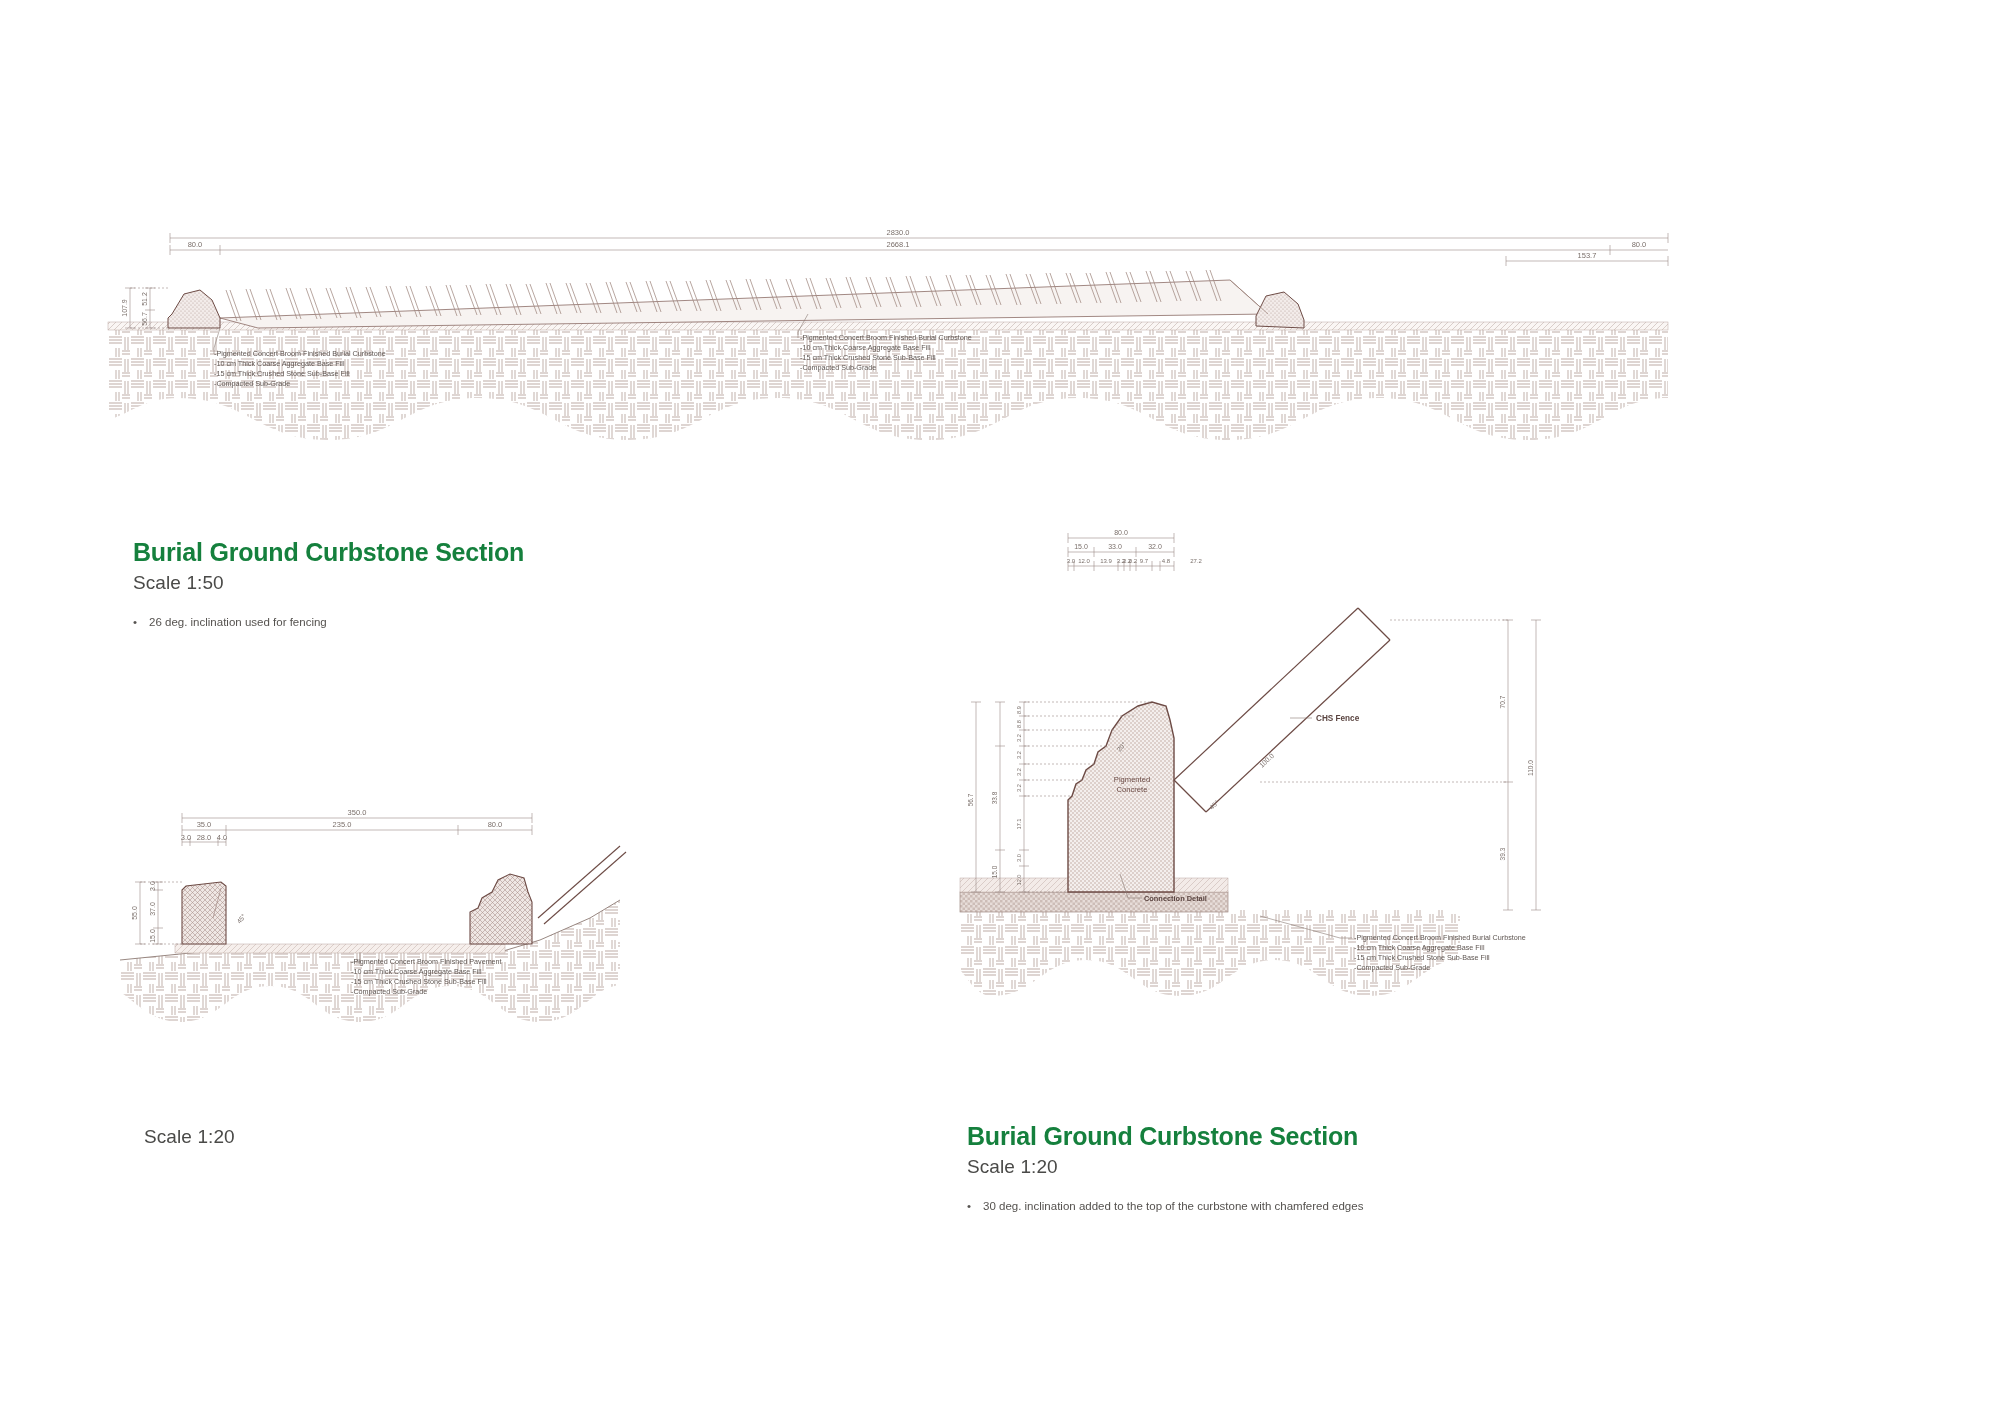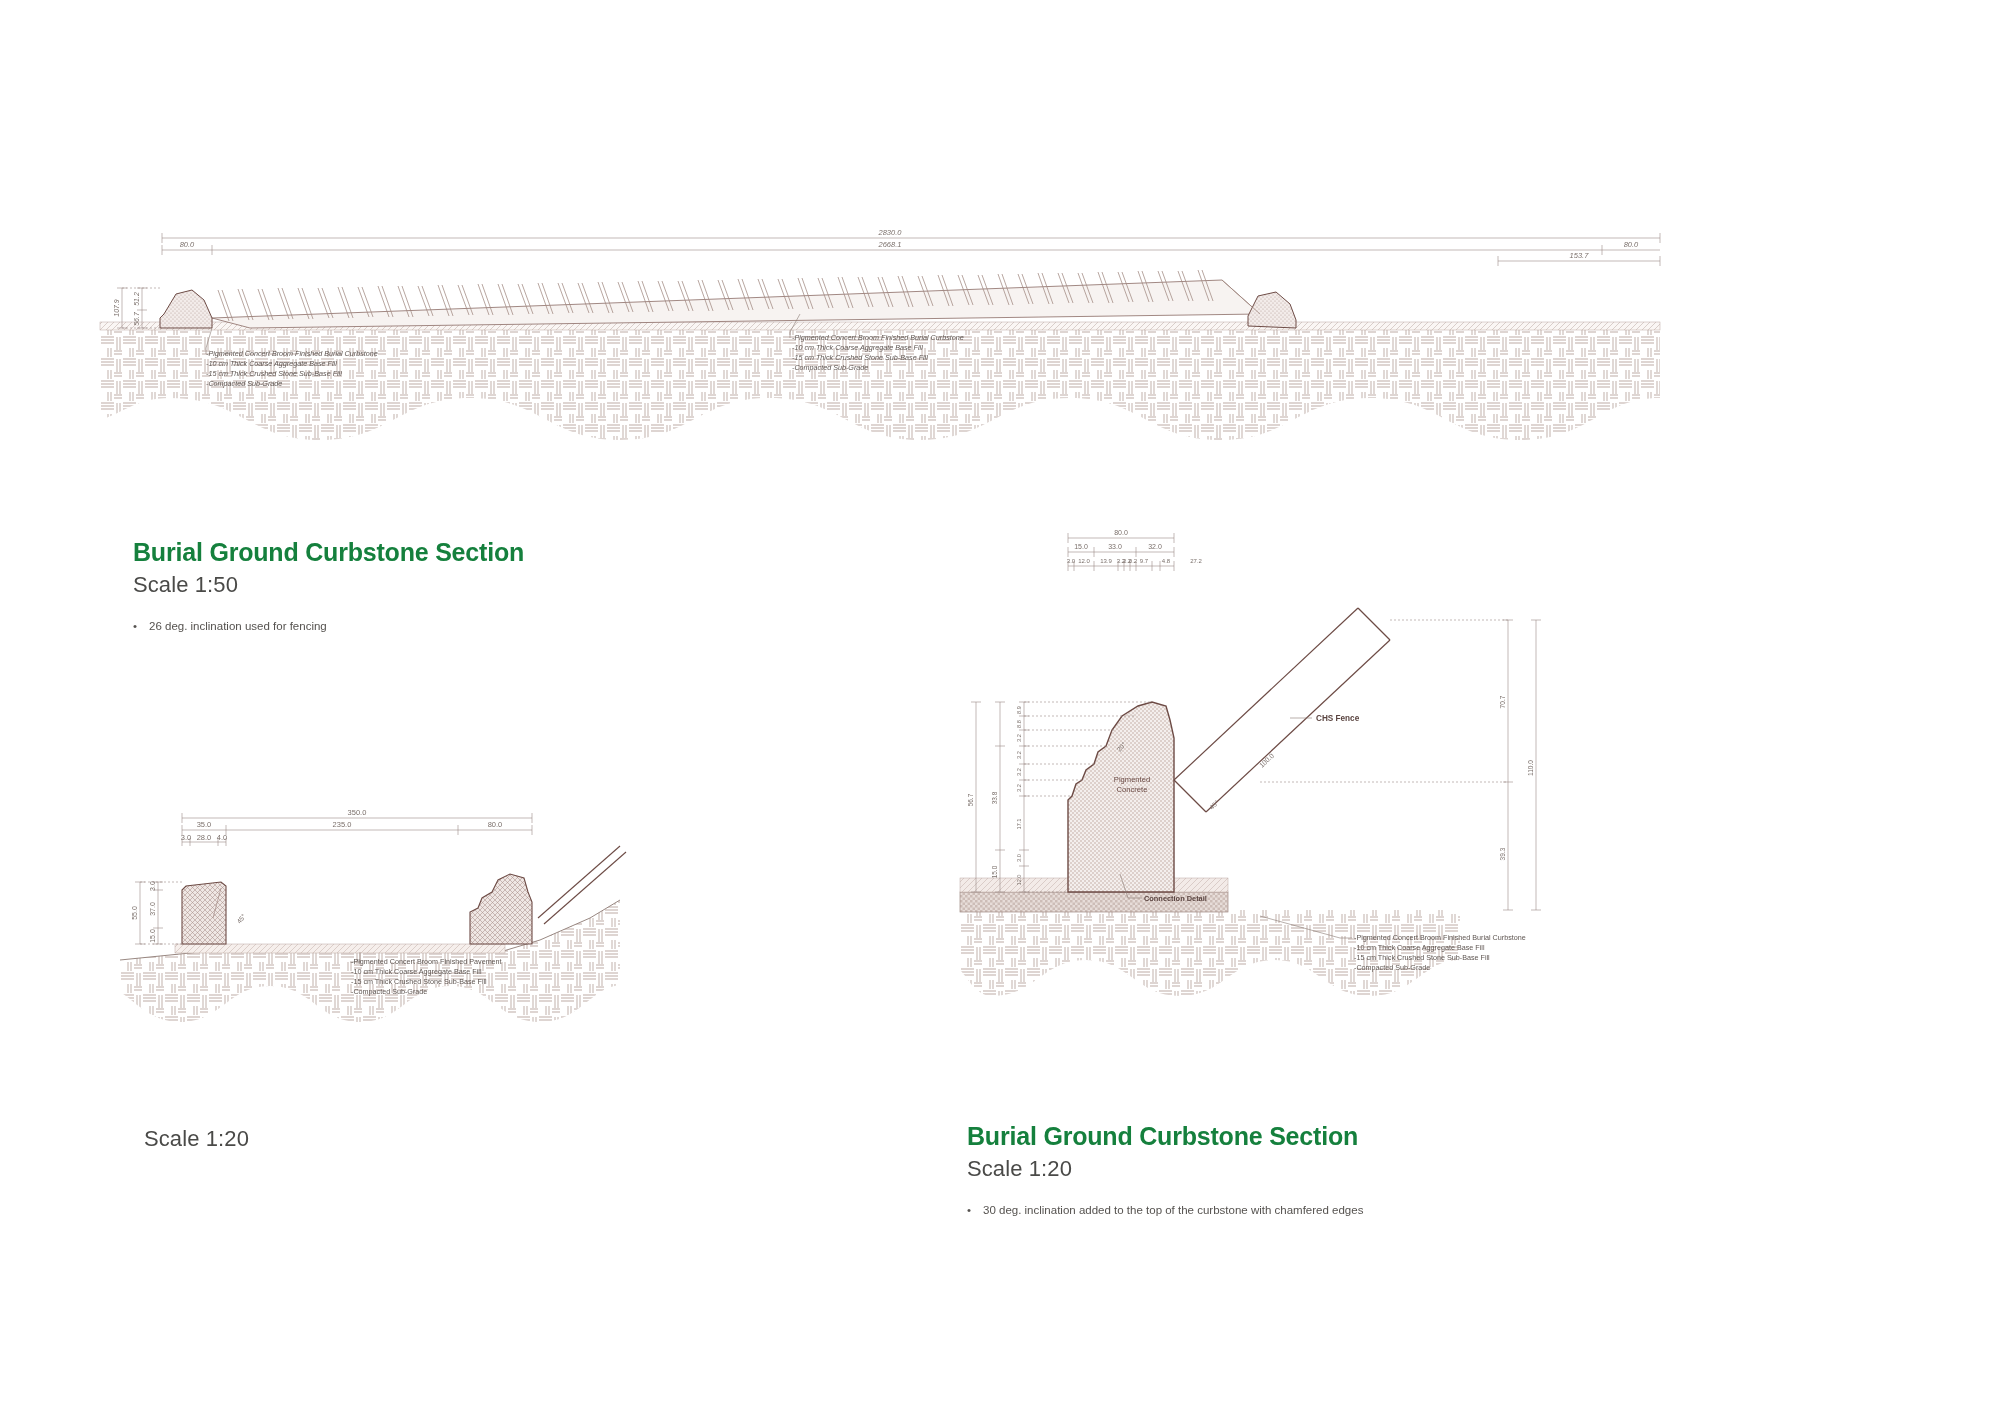--- a/index.html
+++ b/index.html
@@ -15,39 +15,39 @@
   .dwg{position:absolute;}
   .dwg svg{display:block;overflow:visible;}
 
   
   .caption{position:absolute;}
   .cap-title{
     font-size:25px;font-weight:bold;color:#15803d;
     letter-spacing:-0.2px;line-height:1.18;white-space:nowrap;
   }
   .cap-scale{
-    font-size:22px;font-weight:normal;color:#4a4a48;
+    font-size:19px;font-weight:normal;color:#4a4a48;
     margin-top:4px;letter-spacing:0.1px;white-space:nowrap;
   }
   .cap-notes{margin-top:20px;}
   .cap-note{
     font-size:11.5px;color:#55524f;line-height:1.5;
     display:flex;align-items:flex-start;white-space:nowrap;
   }
   .cap-note .bullet{
     display:inline-block;width:16px;flex:0 0 16px;
     color:#55524f;font-size:11.5px;line-height:1.5;
   }
 </style>
 </head>
 <body>
 
 <div class="sheet">
 
-  <div class="dwg" style="left:100px;top:270px;width:1560px;height:235px;font-style:italic;">
+  <div class="dwg" style="left:108px;top:270px;width:1560px;height:235px;">
     <svg width="1560" height="235" viewBox="0 0 1560 235">
       <defs>
 
         <pattern id="soilHatch" width="22" height="22" patternUnits="userSpaceOnUse">
           <rect width="22" height="22" fill="#ffffff"></rect>
           <g stroke="#d3c8c4" stroke-width="1.4" fill="none">
             <path d="M1 1 H14 M1 4 H14 M1 7 H14"></path>
             <path d="M17 1 V14 M20 1 V14"></path>
             <path d="M8 12 V21 M11 12 V21"></path>
             <path d="M14 15 H22 M14 18 H22"></path>

